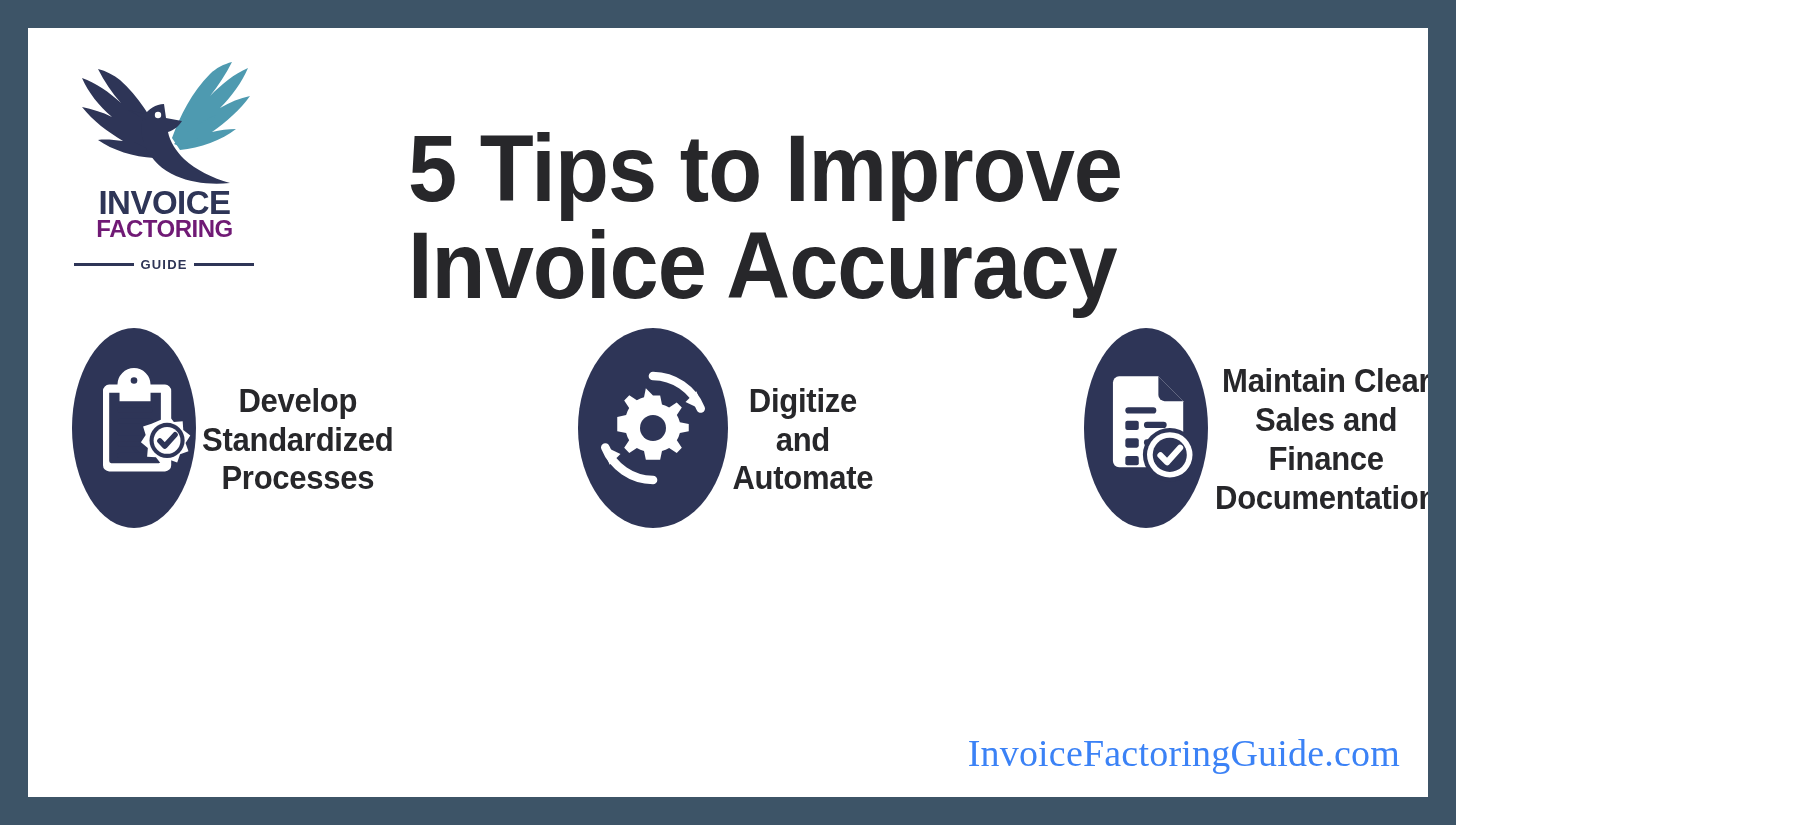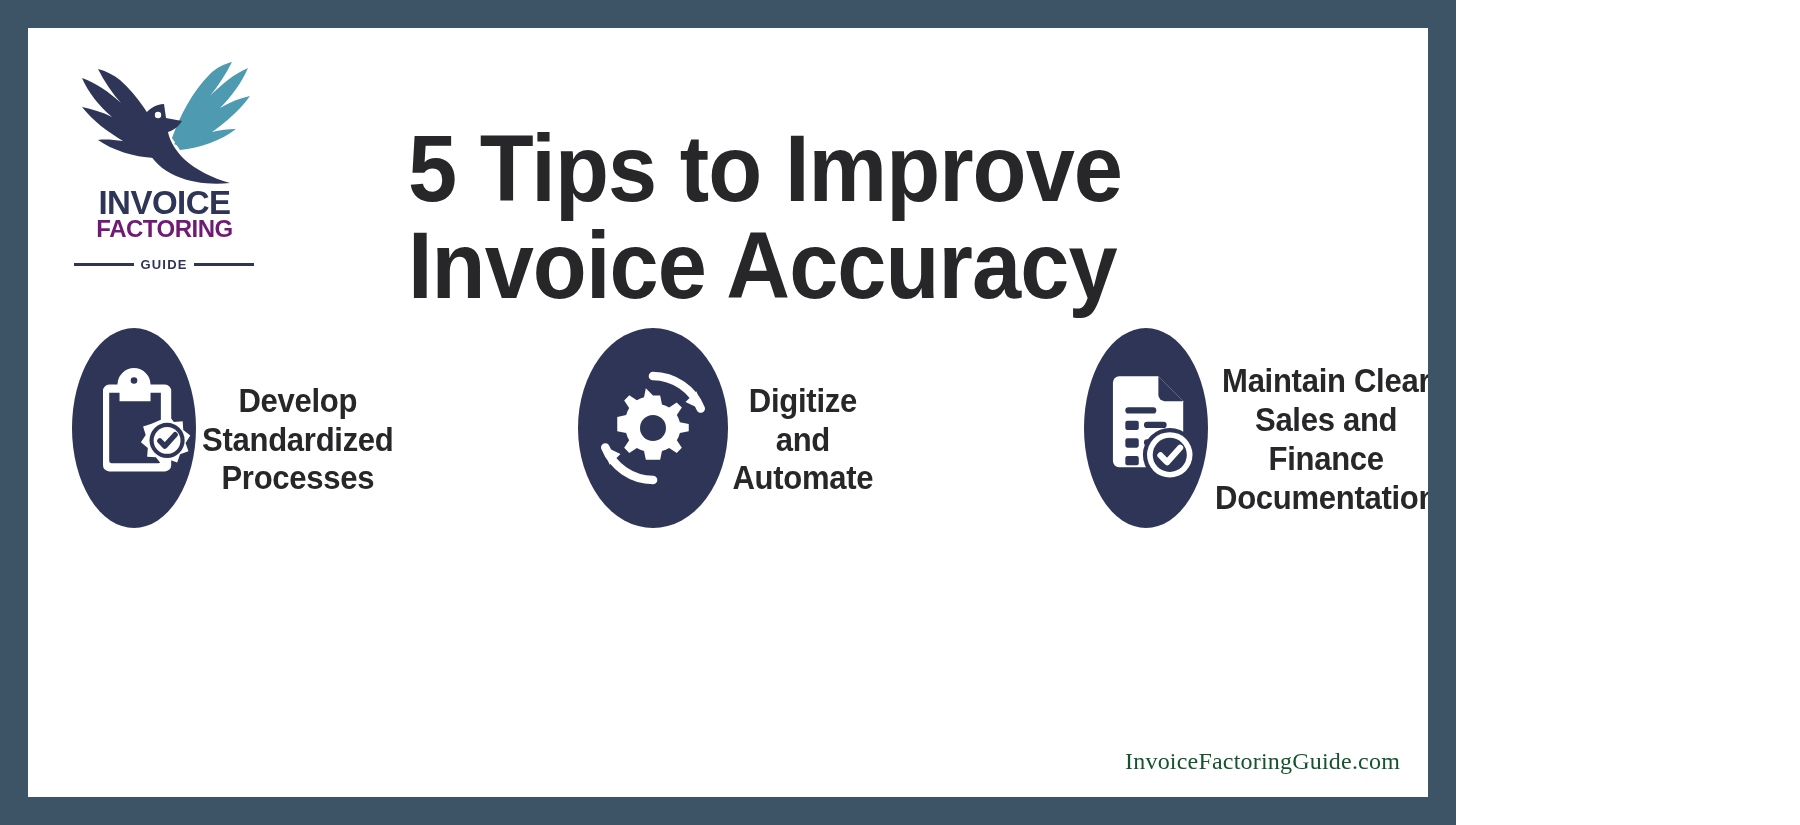--- a/index.html
+++ b/index.html
@@ -143,22 +143,22 @@
     transform: scaleX(0.94);
     letter-spacing: -0.3px;
   }
 
   
   #footer-url {
     position: absolute;
     right: 28px;
     bottom: 22px;
     font-family: "Liberation Serif", serif;
-    font-size: 24px;
-    color: #14532d;
+    font-size: 38px;
+    color: #3b82f6;
     letter-spacing: 0.2px;
   }
 </style>
 </head>
 <body>
 
 <div id="page">
   <div id="canvas">
 
     <div id="logo">

